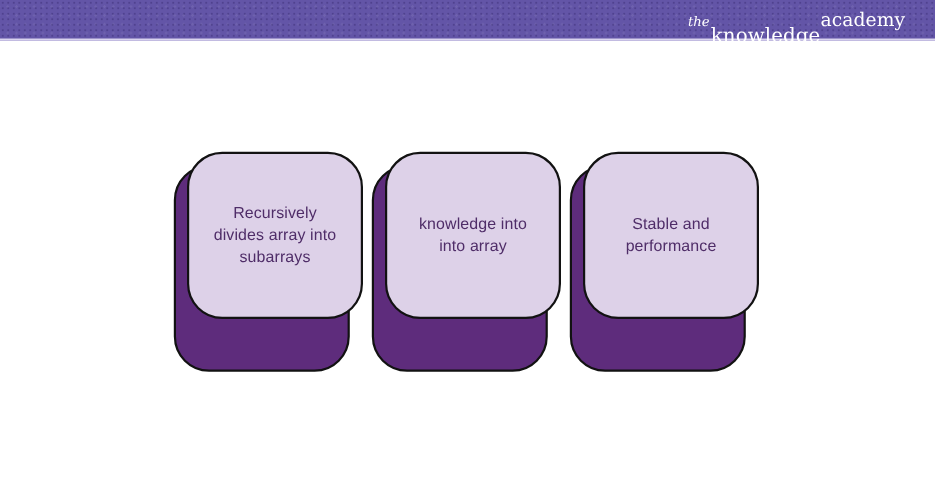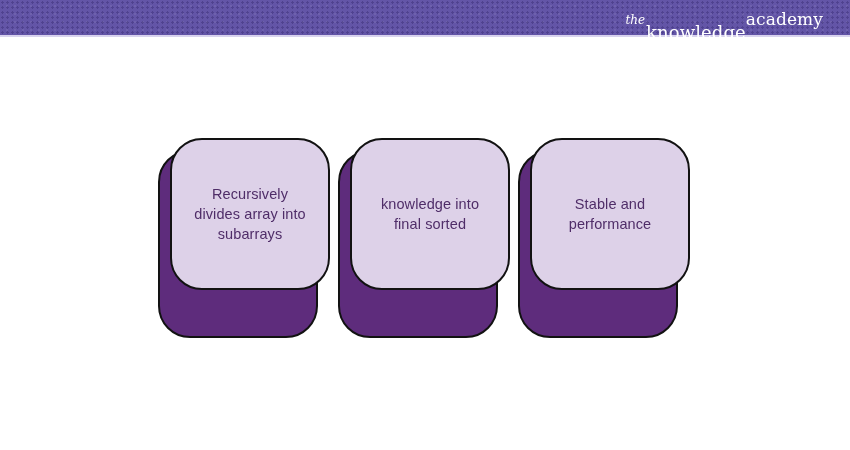--- a/index.html
+++ b/index.html
@@ -139,21 +139,21 @@
           <span>subarrays</span>
         </div>
       </div>
     </div>
 
     <div class="card">
       <div class="card-shadow"></div>
       <div class="card-face">
         <div class="card-text">
           <span>knowledge into</span>
-          <span>final sorted</span>
+          <span>into array</span>
         </div>
       </div>
     </div>
 
     <div class="card">
       <div class="card-shadow"></div>
       <div class="card-face">
         <div class="card-text">
           <span>Stable and</span>
           <span>performance</span>

